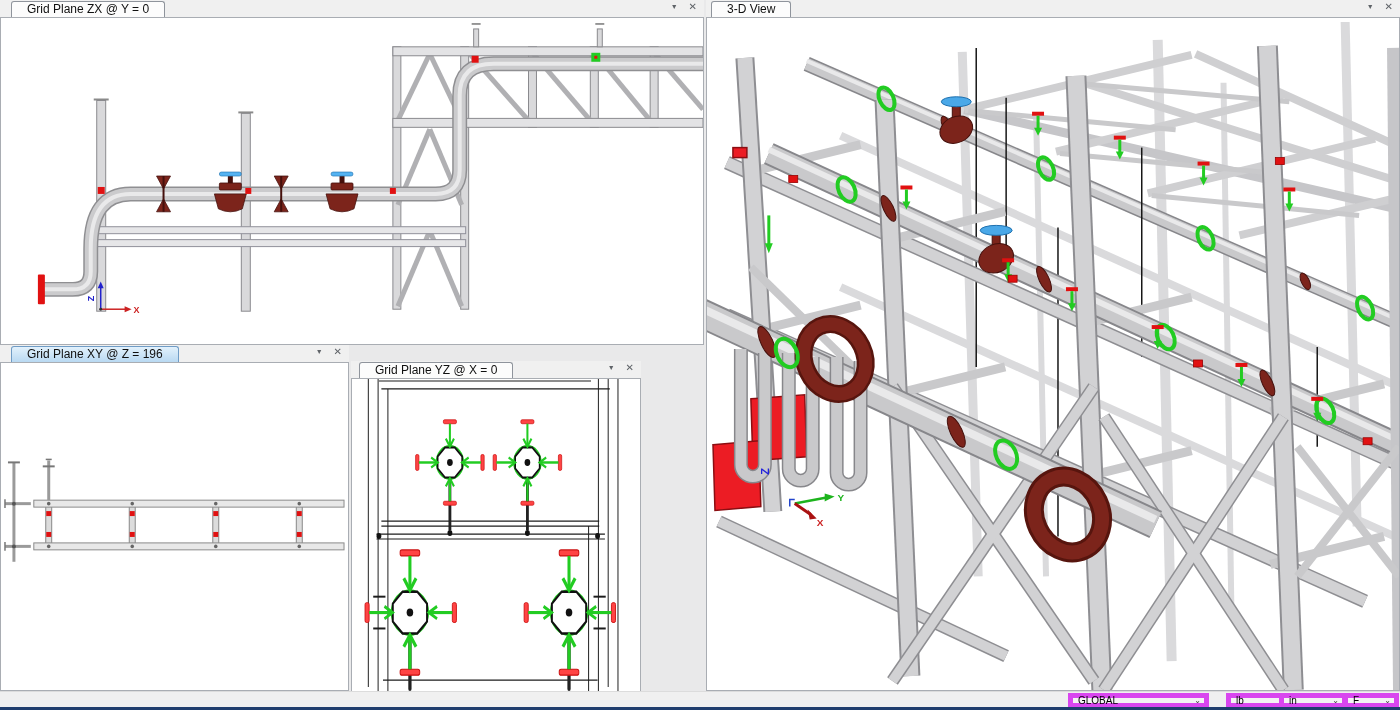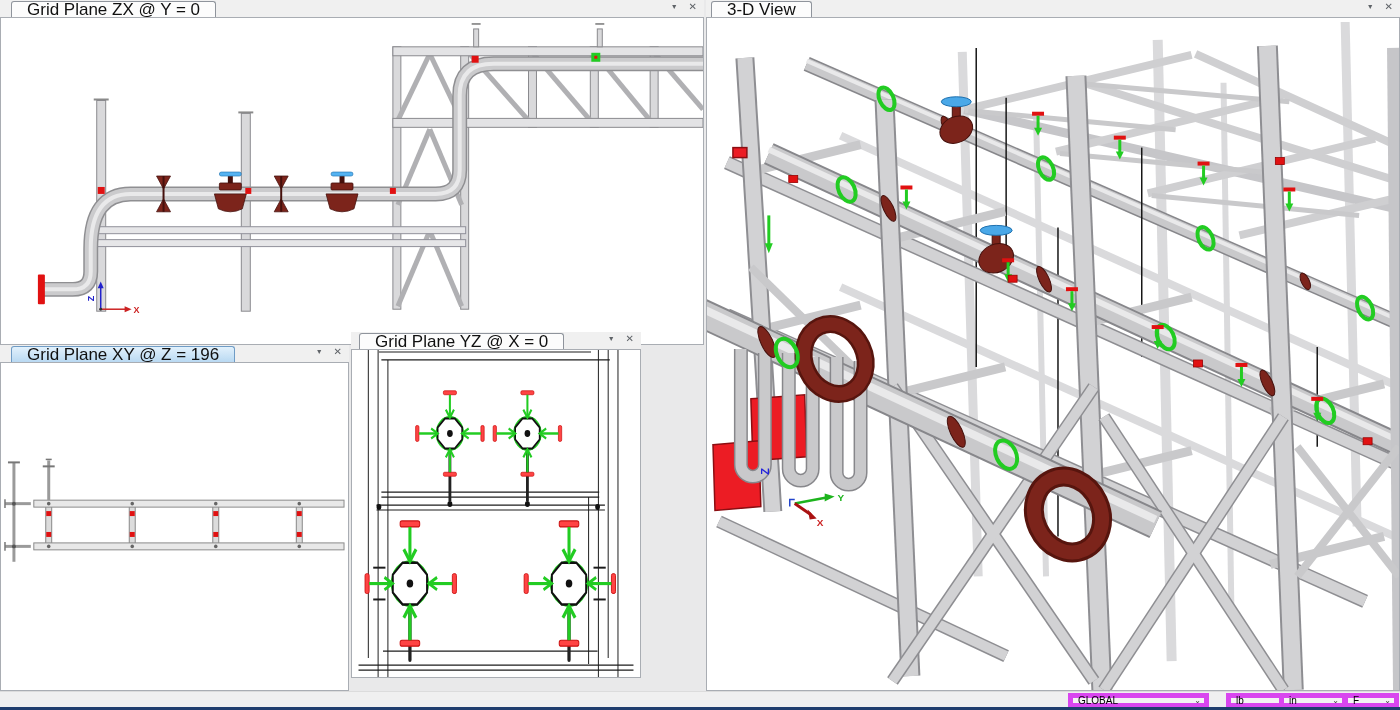--- a/index.html
+++ b/index.html
@@ -1,20 +1,20 @@
 <!DOCTYPE html>
 <html><head>
 <meta charset="utf-8">
 <style>
   html,body{margin:0;padding:0;}
   .stage{position:relative;width:1400px;height:710px;background:#e9e9ea;font-family:"Liberation Sans",sans-serif;overflow:hidden;}
   .panel{position:absolute;background:#f0f0f0;}
   .vp-header{position:relative;height:17px;background:#f0f0f0;border-bottom:1px solid #b9bdc3;}
   .vp-tab{position:absolute;top:1px;left:11px;height:15px;line-height:15px;padding:0 15px;background:#fcfcfc;
-          border:1px solid #8f949c;border-bottom:none;border-radius:3px 3px 0 0;font-size:17px;color:#101010;white-space:nowrap;}
+          border:1px solid #8f949c;border-bottom:none;border-radius:3px 3px 0 0;font-size:12px;color:#101010;white-space:nowrap;}
   .vp-tab.active{background:linear-gradient(#e2f1fc,#b9d9f2);border-color:#6f9cc6;}
   .vp-controls{position:absolute;right:7px;top:1px;display:flex;gap:11px;align-items:center;color:#5f6368;}
   .vp-menu{font-size:7px;cursor:default;}
   .vp-close{font-size:10px;cursor:default;}
   .vp-body{position:absolute;left:0;right:0;top:17px;bottom:0;background:#ffffff;border:1px solid #a9adb3;box-sizing:border-box;overflow:hidden;}
   .vp-body svg{display:block;width:100%;height:100%;}
   .statusbar{position:absolute;left:0;top:691px;width:1400px;height:16px;background:#f0f0f0;border-top:1px solid #dcdcdc;}
   .dd{position:absolute;top:1px;height:15px;background:#f4f4f4;border:5px solid #d946ef;box-sizing:border-box;
       font-size:10px;color:#000;display:flex;align-items:center;justify-content:space-between;padding:0 3px 0 5px;}
   .dd .chev{font-size:8px;color:#404040;margin-left:4px;}
@@ -167,21 +167,21 @@
             <rect x="129.5" y="170" width="5" height="5"></rect>
           <rect x="213.5" y="149" width="5" height="5"></rect>
             <rect x="213.5" y="170" width="5" height="5"></rect>
           <rect x="297.5" y="149" width="5" height="5"></rect>
             <rect x="297.5" y="170" width="5" height="5"></rect>
         </g>
       </svg>
     </div>
   </div>
 
-  <div class="panel" style="left:351px;top:332px;width:290px;height:346px;">
+  <div class="panel" style="left:351px;top:361px;width:290px;height:346px;">
     <div class="vp-header">
       <div class="vp-tab" style="left:8px;">Grid Plane YZ @ X = 0</div>
       <div class="vp-controls">
         <span class="vp-menu">▼</span>
         <span class="vp-close">✕</span>
       </div>
     </div>
     <div class="vp-body">
       <svg viewBox="0 0 353 329" preserveAspectRatio="none">
         <defs>

